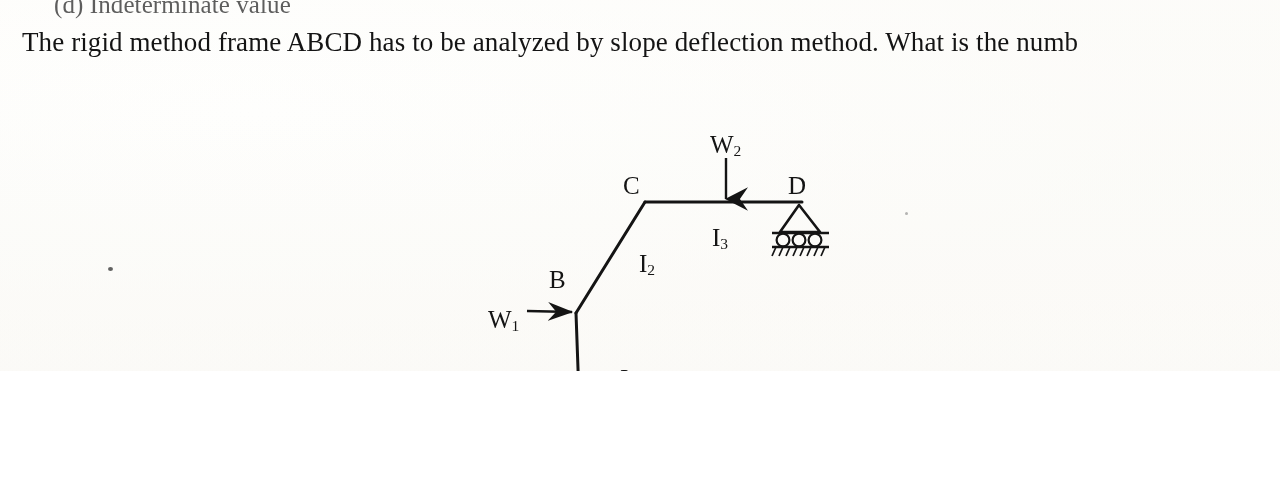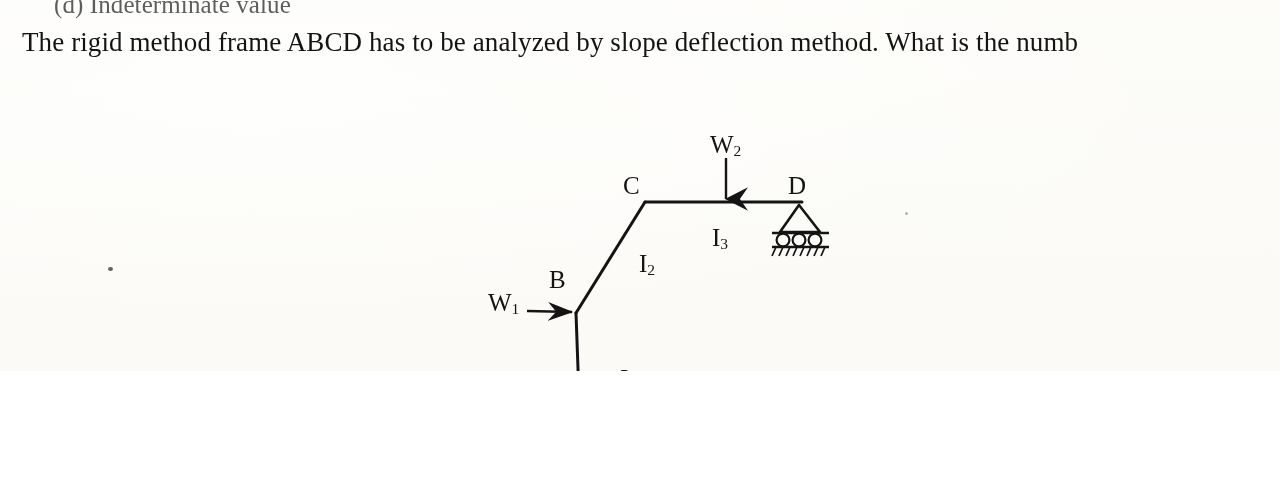--- a/index.html
+++ b/index.html
@@ -81,21 +81,21 @@
   .fig-label sub {
     font-size: 0.62em;
     vertical-align: -0.22em;
     letter-spacing: 0;
   }
 
   #label-C  { left: 623px; top: 172px; }
   #label-D  { left: 788px; top: 172px; }
   #label-B  { left: 549px; top: 266px; }
   #label-A  { left: 556px; top: 424px; }
-  #label-W1 { left: 488px; top: 289px; }
+  #label-W1 { left: 488px; top: 306px; }
   #label-W2 { left: 710px; top: 131px; }
   #label-I1 { left: 620px; top: 365px; }
   #label-I2 { left: 627px; top: 250px; margin-left: 12px; }
   #label-I3 { left: 712px; top: 224px; }
 
   
   .speck {
     position: absolute;
     background: #2e2e2e;
     border-radius: 50%;

